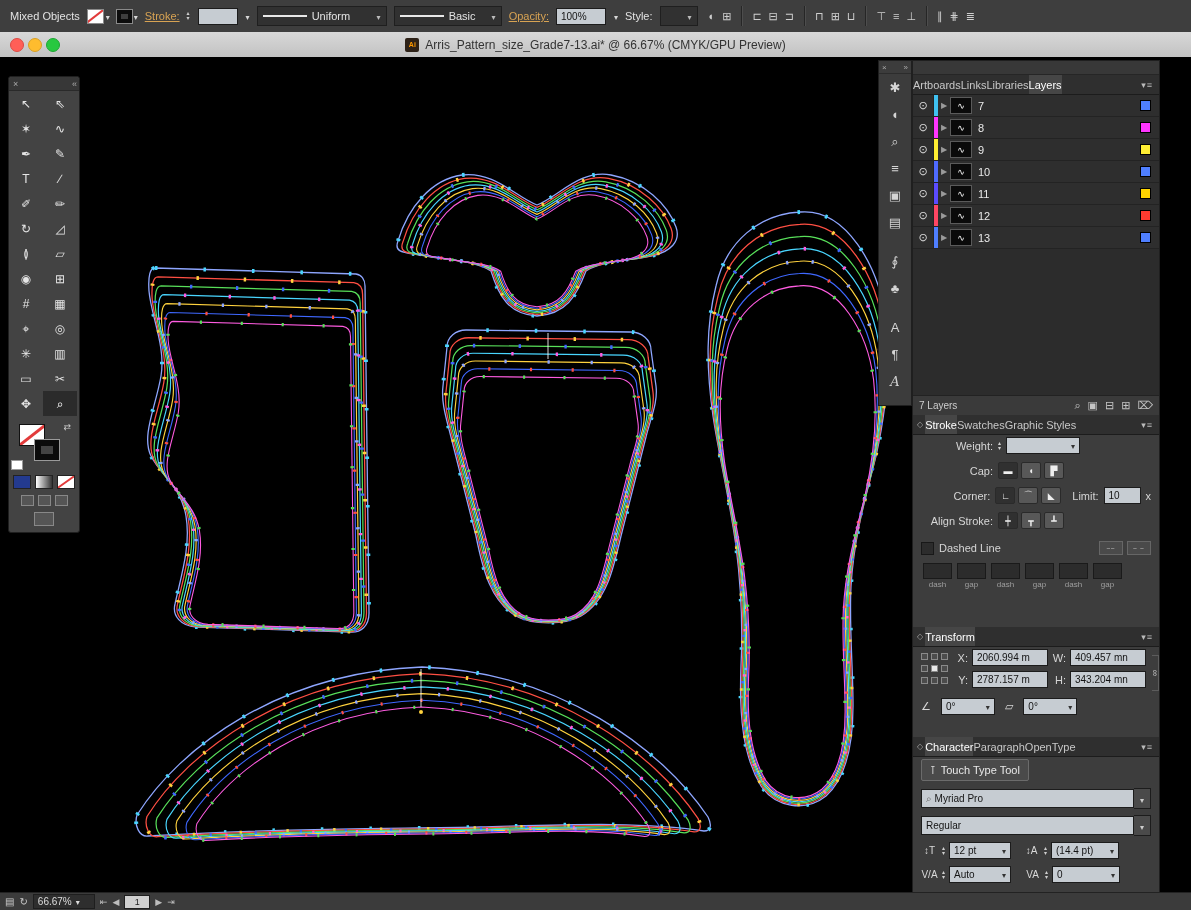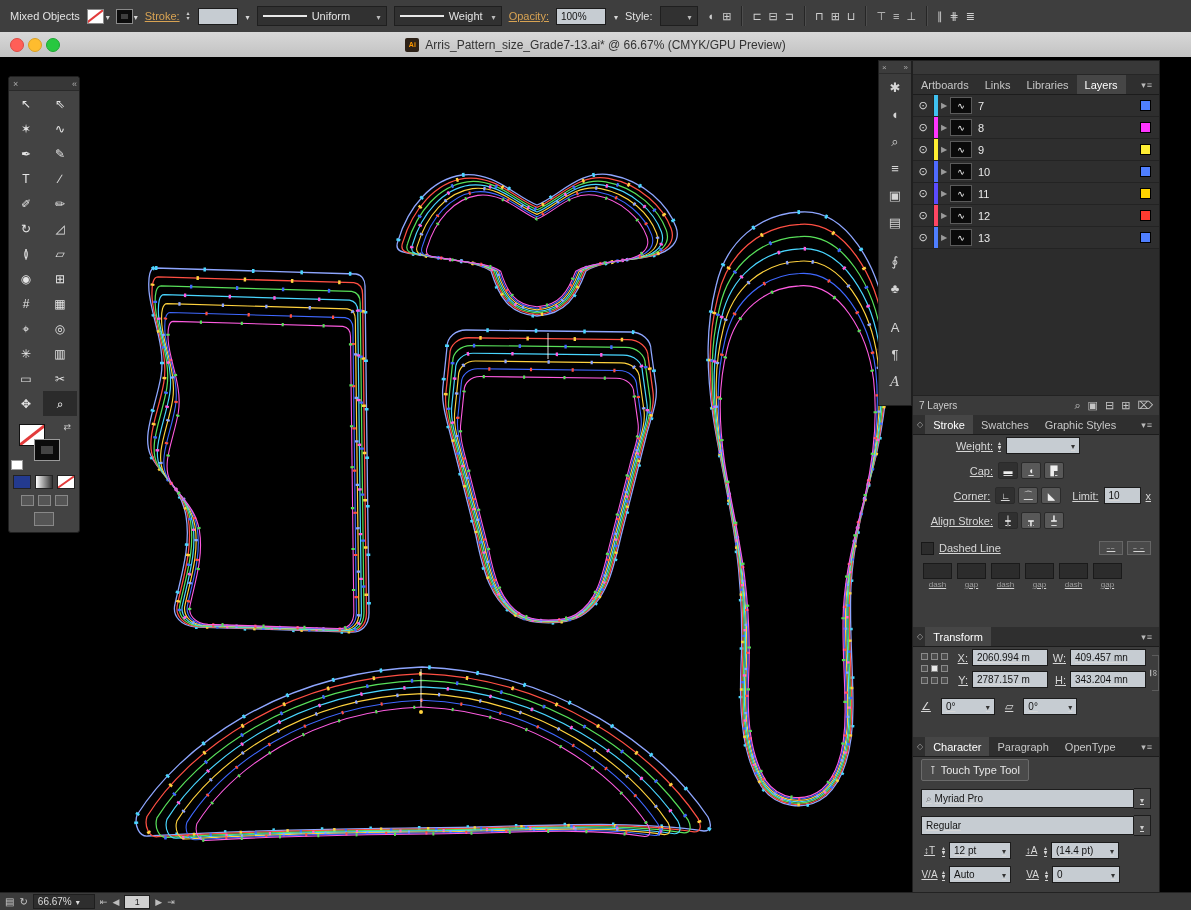--- a/index.html
+++ b/index.html
@@ -67,41 +67,41 @@
   .dock{position:absolute;left:878px;top:57px;width:282px;bottom:17px;z-index:4;}
   .icon-strip{position:absolute;left:0;top:3px;width:32px;background:#3c3c3c;border:1px solid #1f1f1f;padding-bottom:10px;}
   .strip-header{height:12px;display:flex;justify-content:space-between;align-items:center;padding:0 3px;color:#aaa;font-size:8px;border-bottom:1px solid #2c2c2c;}
   .ph-exp::before{content:"»";}
   .strip-icon{height:27px;display:flex;align-items:center;justify-content:center;color:#d5d5d5;font-size:13px;cursor:pointer;}
   .strip-icon.it{font-style:italic;font-family:"DejaVu Serif",serif;}
   .strip-icon.gap{margin-top:12px;}
   .panels{position:absolute;left:34px;top:3px;width:246px;bottom:0;background:#3d3d3d;border:1px solid #1f1f1f;display:flex;flex-direction:column;}
   .dock-header{height:14px;background:#383838;border-bottom:1px solid #262626;}
   .ptabs{display:flex;align-items:stretch;background:#2f2f2f;border-bottom:1px solid #1c1c1c;height:19px;font-size:11px;color:#c7c7c7;flex:none;}
-  .ptab{padding:0 8px;display:flex;align-items:center;cursor:pointer;}
+  .ptab{padding:0 0;display:flex;align-items:center;cursor:pointer;}
   .ptab.active{background:#464646;color:#fff;}
   .tab-marker{display:flex;align-items:center;padding:0 2px 0 4px;color:#9f9f9f;font-size:8px;}
   .tab-marker::before{content:"◇";}
   .flex1{flex:1;}
   .menu-icon{display:flex;align-items:center;color:#bbb;font-size:9px;padding:0 6px;cursor:pointer;}
   .menu-icon::before{content:"▾≡";letter-spacing:1px;}
   .layers-body{height:300px;background:#2c2c2c;overflow:hidden;flex:none;}
   .lrow{height:21px;display:flex;align-items:center;border-bottom:1px solid #232323;background:#2e2e2e;cursor:pointer;}
   .leye{width:20px;text-align:center;color:#ddd;font-size:11px;border-right:1px solid #232323;align-self:stretch;display:flex;align-items:center;justify-content:center;}
   .leye::before{content:"⊙";}
   .lbar{width:4px;align-self:stretch;}
   .larr{width:12px;color:#9a9a9a;font-size:8px;text-align:center;}
   .larr::before{content:"▶";}
   .lthumb{width:20px;height:15px;background:#0a0a0a;border:1px solid #5a5a5a;display:flex;align-items:center;justify-content:center;}
   .lthumb::before{content:"∿";color:#fff;font-size:9px;}
   .lname{flex:1;color:#e9e9e9;font-size:11px;padding-left:6px;}
   .lchip{width:9px;height:9px;border:1px solid #000;margin-right:8px;}
   .layers-footer{height:19px;background:#3a3a3a;border-top:1px solid #222;display:flex;align-items:center;font-size:10px;color:#cdcdcd;padding:0 6px;flex:none;}
   #layer-footer-icons{margin-left:auto;display:flex;gap:7px;font-size:11px;color:#c5c5c5;}
-  .panel-content{background:#3d3d3d;padding:2px 8px;flex:none;font-size:11px;color:#d6d6d6;text-decoration:underline;}
+  .panel-content{background:#3d3d3d;padding:2px 8px;flex:none;font-size:11px;color:#d6d6d6;}
   .srow{display:flex;align-items:center;gap:5px;margin-bottom:8px;}
   .srow .rlabel{width:72px;text-align:right;color:#d6d6d6;}
   .sbtn{width:18px;height:15px;background:#585858;border:1px solid #2a2a2a;border-radius:2px;color:#eee;font-size:9px;display:inline-flex;align-items:center;justify-content:center;cursor:pointer;}
   .sbtn.pressed{background:#303030;}
   .checkbox{width:11px;height:11px;background:#2c2c2c;border:1px solid #181818;display:inline-block;}
   .dash-icon{border:1px solid #666;background:#4a4a4a;color:#ddd;font-size:6px;width:22px;height:12px;display:inline-flex;align-items:center;justify-content:center;letter-spacing:1px;}
   #dash-cells{display:flex;gap:5px;margin:2px 0 0 2px;}
   .dash-cell{display:flex;flex-direction:column;align-items:center;gap:1px;}
   .dash-field{width:27px;height:14px;background:#2c2c2c;border:1px solid #1a1a1a;}
   .dash-label{font-size:8px;color:#9f9f9f;}
@@ -158,21 +158,21 @@
         <span class="lfield small"></span>
         <span class="caret"></span>
       </span>
     <span class="dark-dd" style="width:118px">
         <span class="line-preview"></span>
         <span>Uniform</span>
         <span class="caret"></span>
       </span>
     <span class="dark-dd" style="width:96px">
         <span class="line-preview"></span>
-        <span>Weight</span>
+        <span>Basic</span>
         <span class="caret"></span>
       </span>
     <span class="cb-link">Opacity:</span>
     <span class="field-group">
         <span class="lfield" style="width:40px">100%</span>
         <span class="caret"></span>
       </span>
     <span class="cb-label">Style:</span>
     <span class="dark-dd" style="width:26px">
         <span class="caret"></span>

